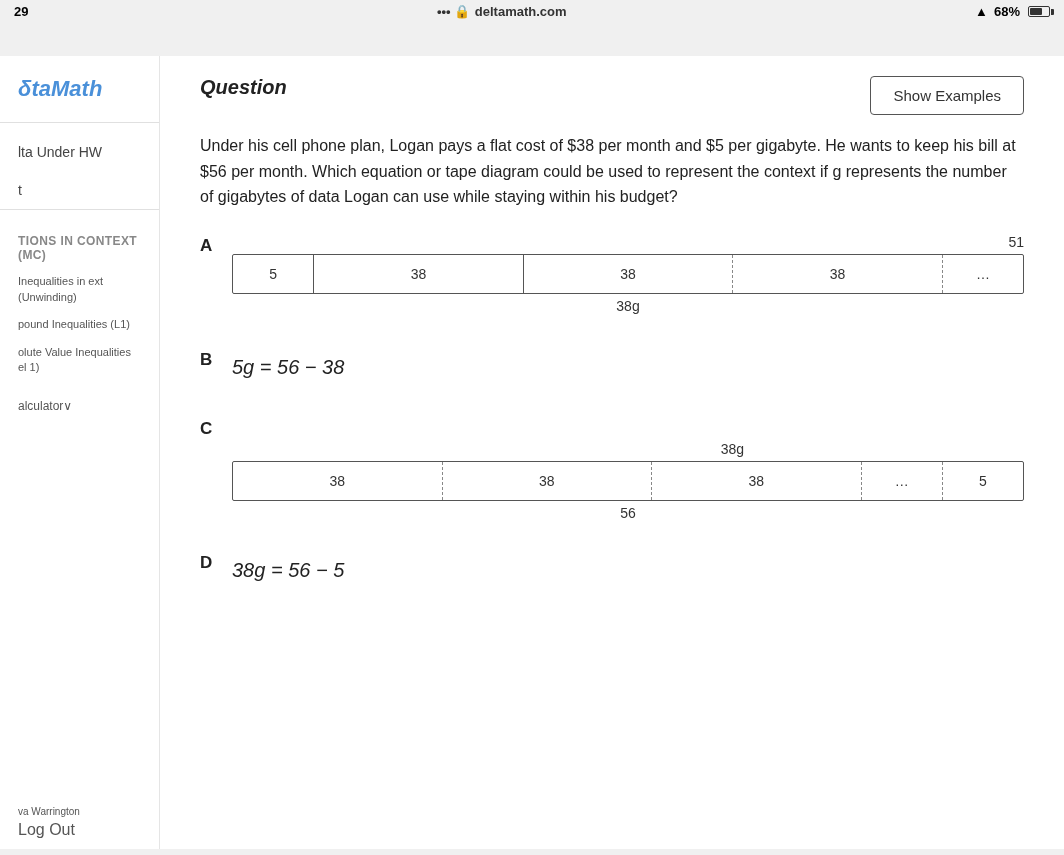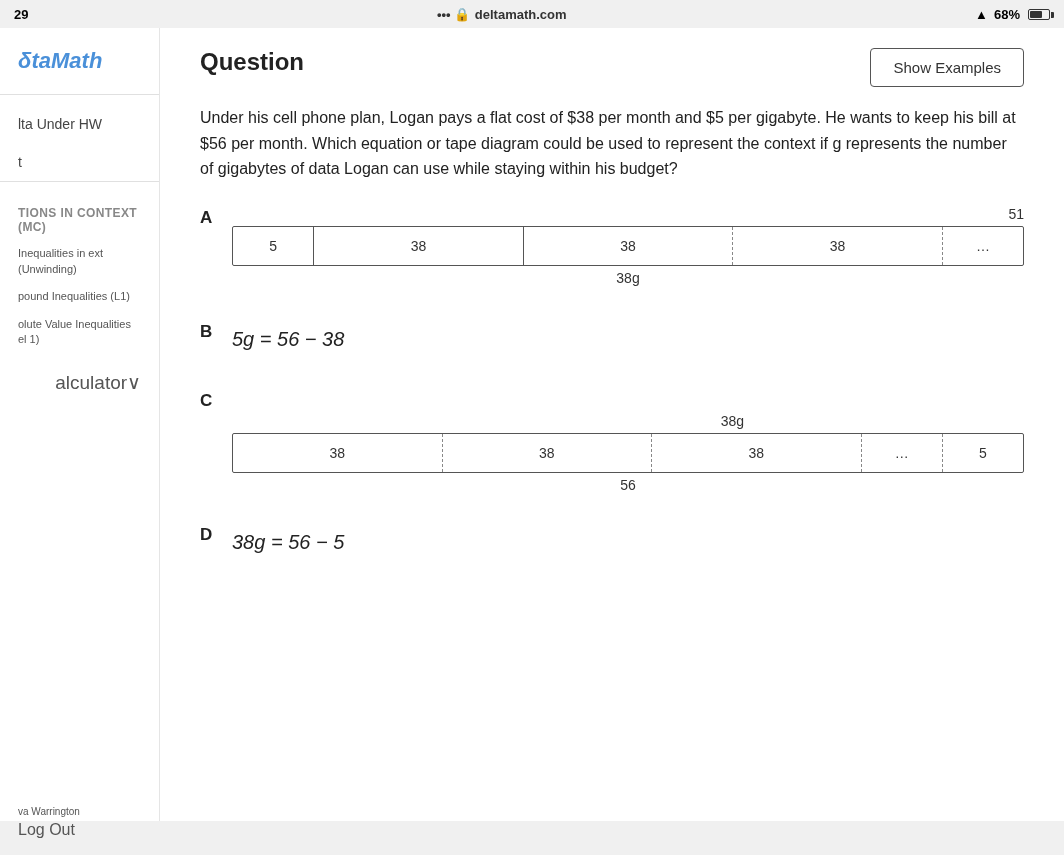--- a/index.html
+++ b/index.html
@@ -10,25 +10,25 @@
       width: 1064px;
       overflow: hidden;
       position: relative;
     }
 
     
     .status-bar {
       background: #f0f0f0;
       display: flex;
       justify-content: space-between;
-      align-items: center;
+      align-items: flex-start;
       padding: 4px 14px;
       font-size: 13px;
       font-weight: 600;
-      height: 28px;
+      height: 36px;
     }
     .status-left { font-weight: 700; }
     .status-center { display: flex; gap: 4px; align-items: center; color: #333; font-size: 13px; }
     .status-right { display: flex; align-items: center; gap: 6px; font-size: 13px; }
     .battery-icon {
       display: inline-block;
       width: 22px; height: 11px;
       border: 1.5px solid #333;
       border-radius: 2px;
       position: relative;
@@ -48,20 +48,21 @@
       width: 60%; height: calc(100% - 2px);
       background: #333;
       border-radius: 1px;
     }
 
     
     .main-wrapper {
       display: flex;
       height: calc(855px - 62px);
       background: #0c4a6e;
+      margin-top: 20px;
     }
 
     
     .sidebar {
       width: 160px;
       background: #fff;
       border-right: 1px solid #e5e5e5;
       padding-top: 20px;
       flex-shrink: 0;
     }
@@ -112,47 +113,48 @@
       margin-bottom: 4px;
     }
     .sidebar-bottom-actions {
       display: flex;
       gap: 8px;
       font-size: 16px;
       color: #555;
     }
     .sidebar-calc {
       display: flex;
-      justify-content: flex-end;
+      justify-content: flex-start;
       align-items: center;
       padding: 8px 18px;
-      font-size: 19px;
+      font-size: 12px;
       color: #555;
       margin-top: 10px;
     }
 
     
     .content {
       flex: 1;
       padding: 20px 40px 20px 40px;
       overflow-y: auto;
       background: #fff;
     }
 
     
     .question-header {
       display: flex;
       justify-content: space-between;
       align-items: flex-start;
       margin-bottom: 18px;
     }
     .question-label {
-      font-size: 24px;
+      font-size: 20px;
       font-weight: 600;
       color: #222;
+      font-style: italic;
     }
     .show-examples-btn {
       border: 1.5px solid #555;
       border-radius: 4px;
       padding: 10px 22px;
       font-size: 15px;
       font-weight: 500;
       color: #333;
       background: #fff;
       cursor: pointer;

